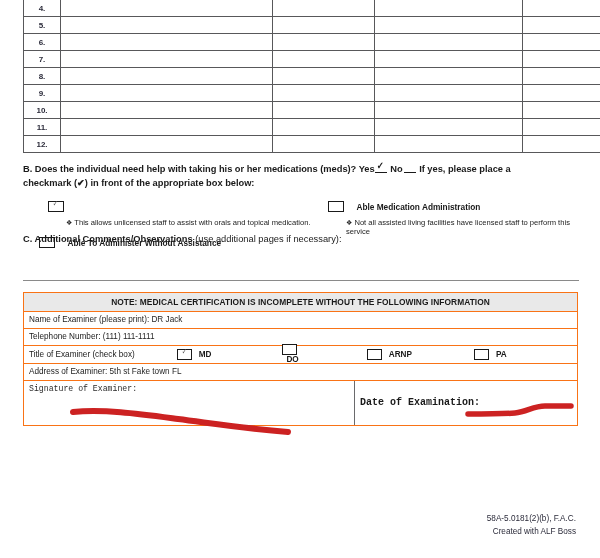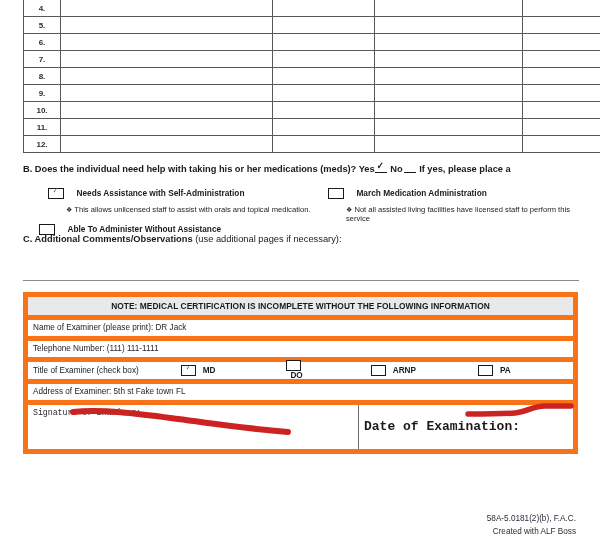--- a/index.html
+++ b/index.html
@@ -155,21 +155,21 @@
   
   .cert {
     position: absolute;
     left: 23px;
     top: 292px;
     width: 555px;
     border-collapse: collapse;
     table-layout: fixed;
   }
   .cert td {
-    border: 5px solid #f97316;
+    border: 1px solid #f97316;
     font-size: 8.2px;
     padding: 3px 5px;
     line-height: 10px;
     vertical-align: middle;
   }
   .cert .hdr {
     background: #e9e9e9;
     text-align: center;
     font-weight: bold;
     font-size: 8.4px;
@@ -209,21 +209,21 @@
   }
   .sig-label {
     font-size: 8.2px;
     font-weight: normal;
     color: #2a2a2a;
   }
   .date-cell {
     vertical-align: middle !important;
   }
   .date-label {
-    font-size: 13px;
+    font-size: 10px;
     font-weight: bold;
   }
 
   
   .ink {
     position: absolute;
     pointer-events: none;
   }
   .ink-sig   { left: 70px;  top: 403px; }
   .ink-date  { left: 465px; top: 402px; }
@@ -320,35 +320,35 @@
     </tr>
   </tbody>
 </table>
 
 <div class="sec-b">
   <div class="sec-b-q">
     <span>B.</span>
     <span>Does the individual need help with taking his or her medications (meds)? Yes</span><span class="mark-yes"><span class="tick">✓</span><span class="ul"></span></span>
     <span>No</span><span class="mark-no"></span>
     <span>If yes, please place a</span>
+    <div>checkmark (✔) in front of the appropriate box below:</div>
   </div>
 
   <div class="opt-rows">
     <div class="opt opt-a">
       <span class="chk checked"></span>
-      <span class="opt-label">Needs Assistance with Self-Administration</span>
       <div class="note">
         <span class="bullet">❖</span>
         <span>This allows unlicensed staff to assist with orals and topical medication.</span>
       </div>
     </div>
 
     <div class="opt opt-b">
       <span class="chk"></span>
-      <span class="opt-label">March Medication Administration</span>
+      <span class="opt-label">Able Medication Administration</span>
       <div class="note">
         <span class="bullet">❖</span>
         <span>Not all assisted living facilities have licensed staff to perform this service</span>
       </div>
     </div>
 
     <div class="opt opt-c">
       <span class="chk"></span>
       <span class="opt-label">Able To Administer Without Assistance</span>
     </div>

